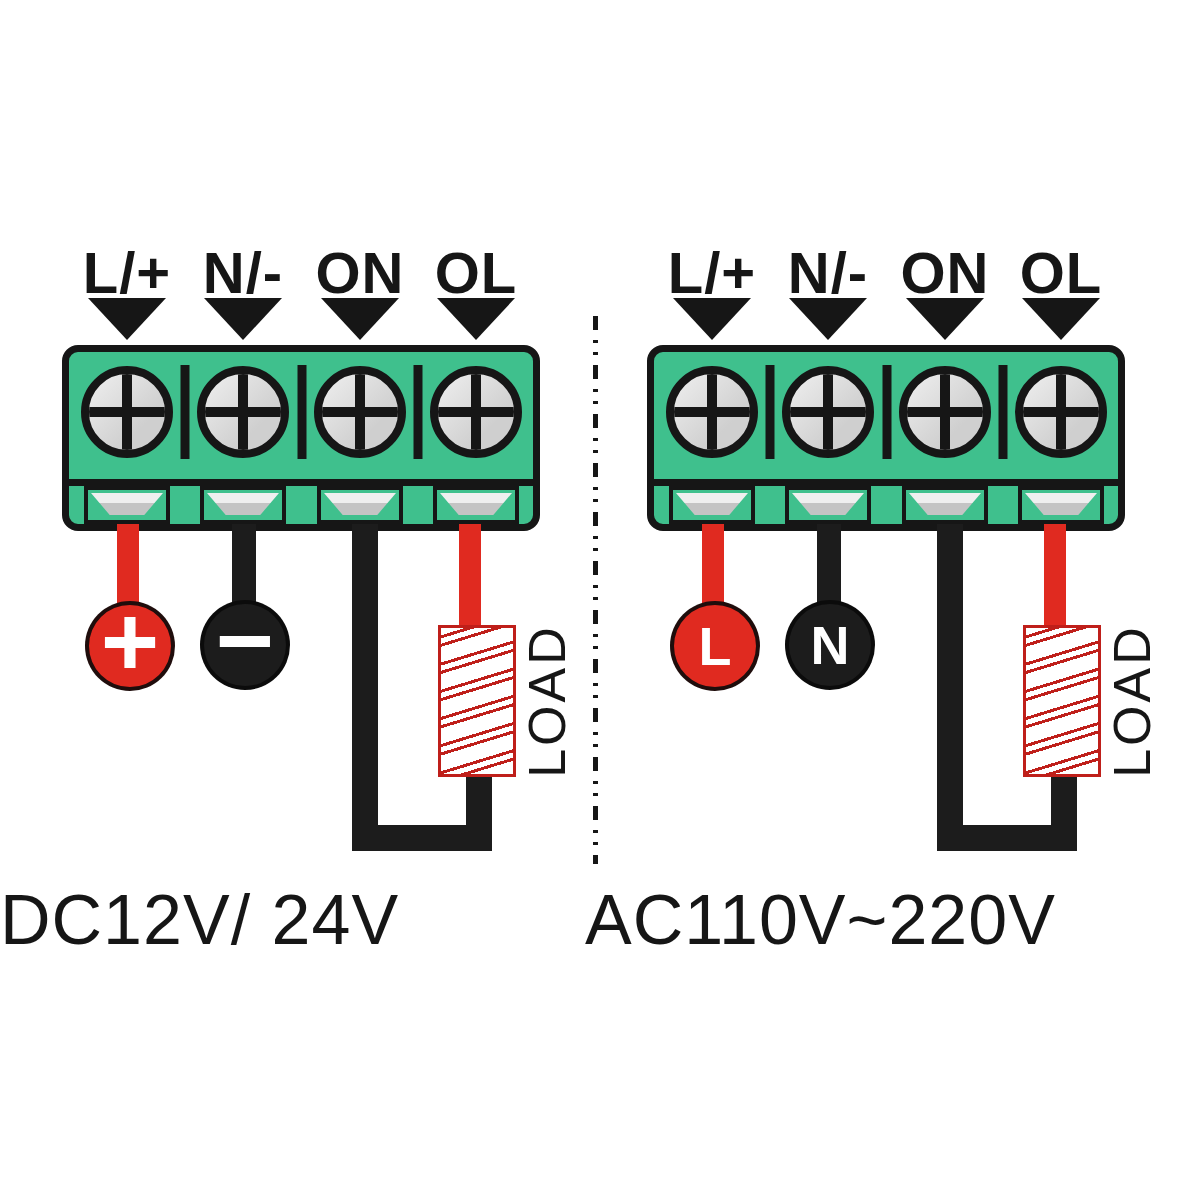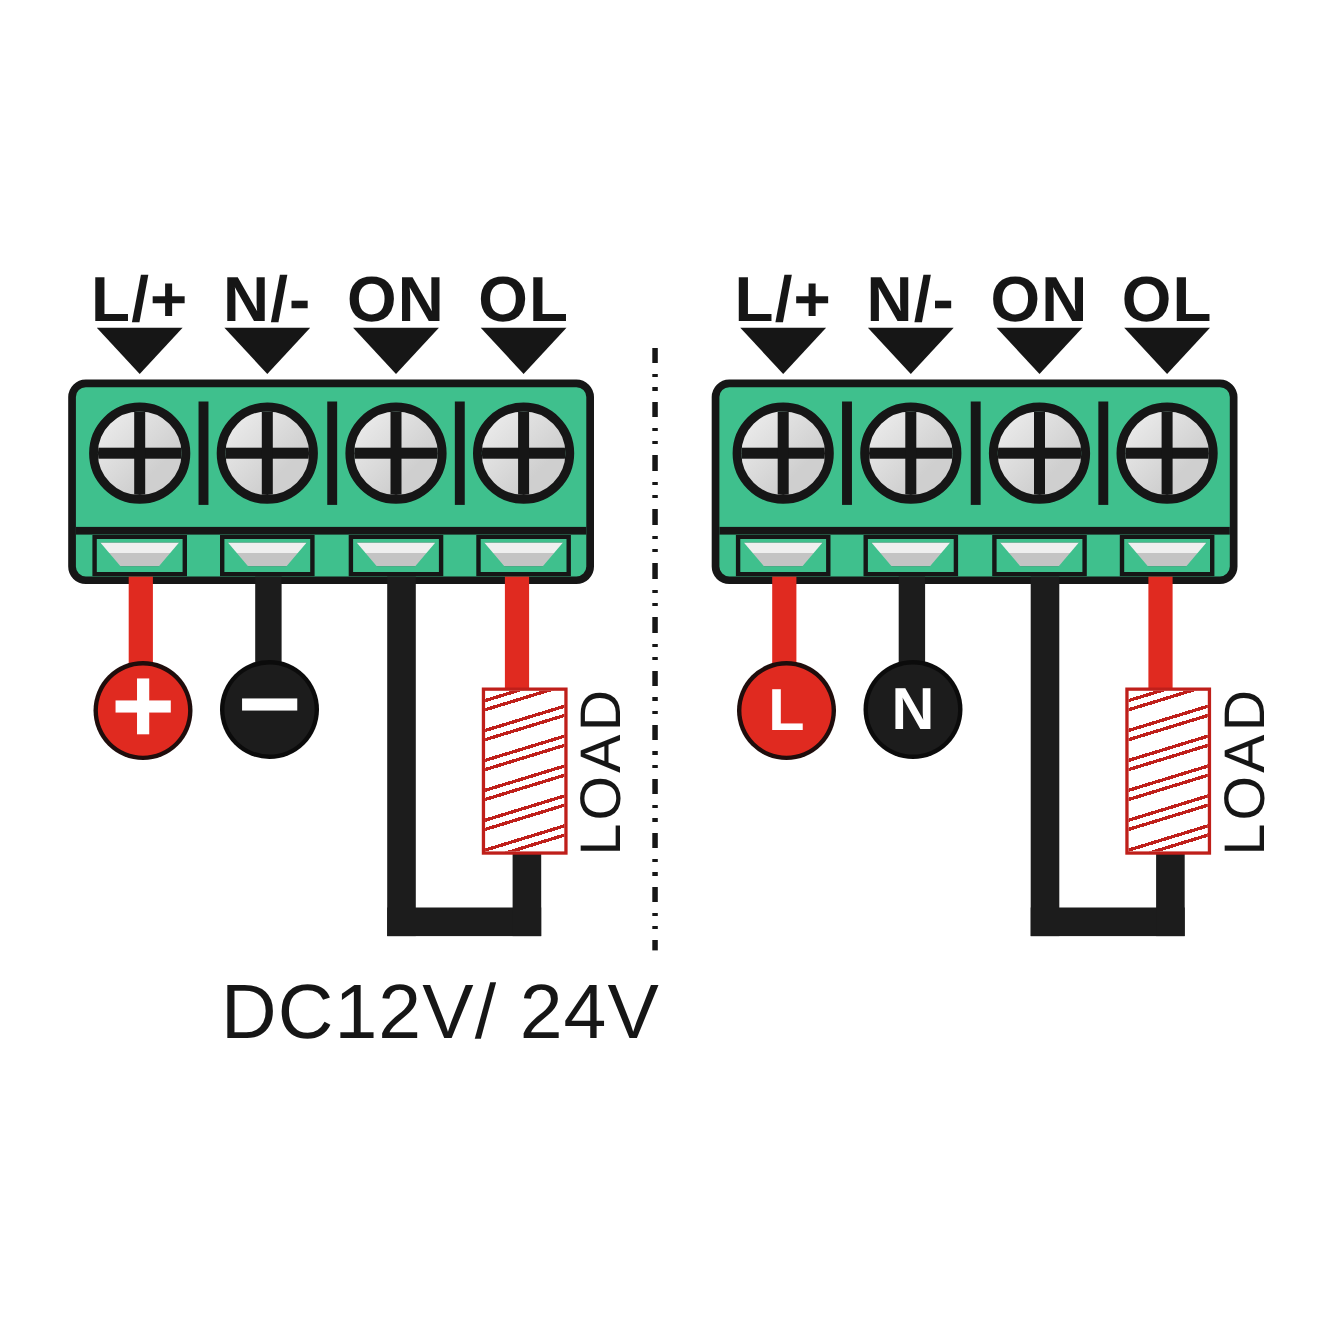--- a/index.html
+++ b/index.html
@@ -85,21 +85,21 @@
         transparent 10px 15px, var(--hatch-red) 15px 18px,
         transparent 18px 26px);
   }
   .load-label{
     position:absolute;left:472px;top:443px;width:150px;height:56px;
     transform:rotate(-90deg);display:flex;align-items:center;justify-content:center;
     font-size:52px;letter-spacing:3px;line-height:1;z-index:3;
   }
 
   .caption{
-    position:absolute;left:0;top:655px;width:600px;text-align:right;
+    position:absolute;left:0;top:655px;width:600px;text-align:left;
     font-size:70px;letter-spacing:1px;white-space:nowrap;line-height:1;
   }
 
   
   .divider{
     position:absolute;left:593px;top:316px;width:5px;height:548px;z-index:0;
     background:repeating-linear-gradient(180deg,
       var(--ink) 0 14px, transparent 14px 24px,
       var(--ink) 24px 27px, transparent 27px 36px,
       var(--ink) 36px 39px, transparent 39px 49px);
@@ -218,15 +218,16 @@
     <div class="marker red" style="left:130px;top:371px">
       <span class="sym-glyph">L</span>
     </div>
     <div class="marker black" style="left:245px;top:370px">
       <span class="sym-glyph">N</span>
     </div>
 
     <div class="load"></div>
     <div class="load-label">LOAD</div>
 
+    <div class="caption">AC110V~220V</div>
   </div>
 
 </div>
 
 </body></html>

